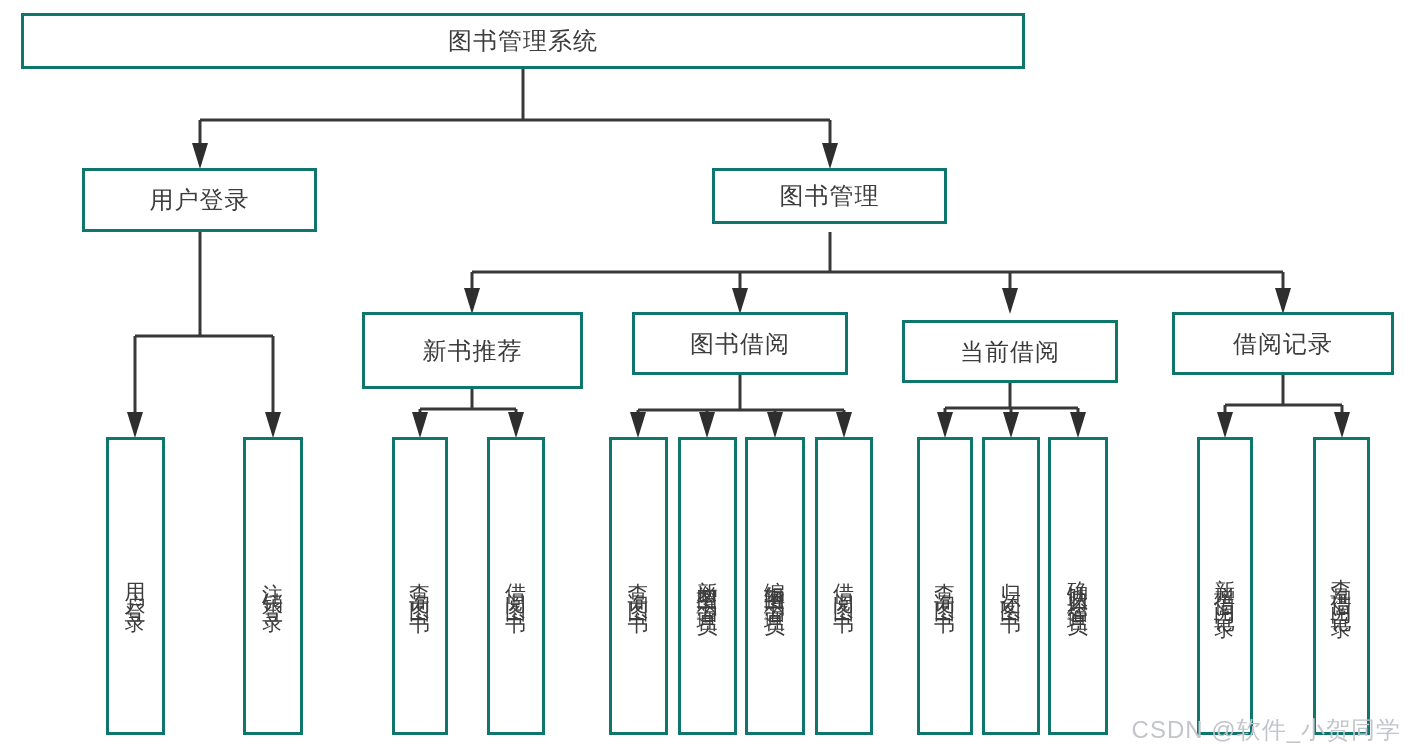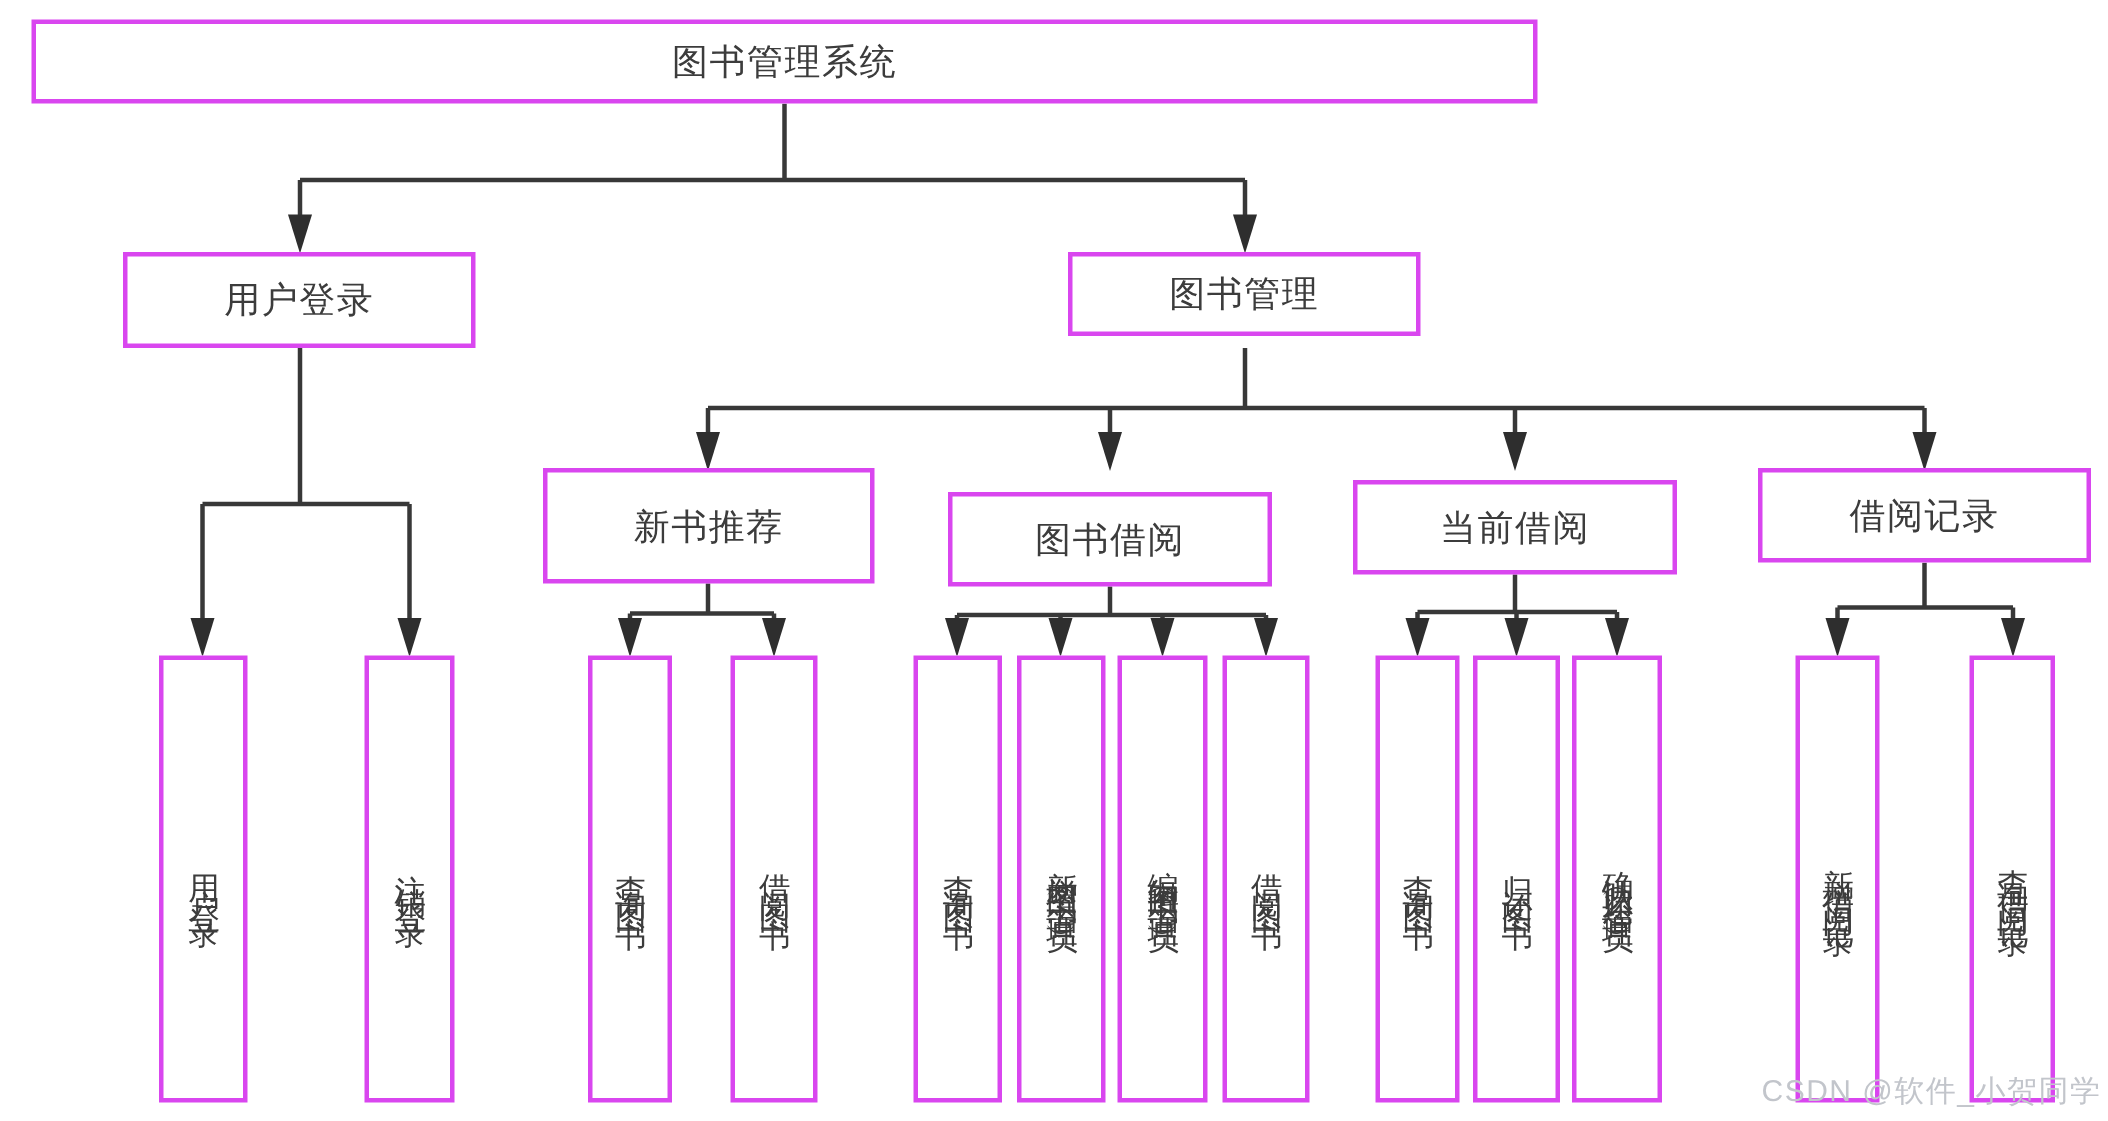--- a/index.html
+++ b/index.html
@@ -27,21 +27,21 @@
     fill: none;
   }
   svg.connectors polygon {
     fill: #2e2e2e;
     stroke: none;
   }
   .box {
     position: absolute;
     box-sizing: border-box;
     background: #ffffff;
-    border: 3px solid #d946ef;
+    border: 3px solid #0f766e;
     display: flex;
     align-items: center;
     justify-content: center;
     color: #3c3c3c;
     z-index: 2;
   }
   .h-label {
     font-size: 24px;
     letter-spacing: 1px;
     white-space: nowrap;
@@ -57,21 +57,21 @@
   .leaf .sp6 { letter-spacing: 8px; }
   .leaf .sp9 { letter-spacing: 5px; }
 
   
   #n-root   { left: 21px;   top: 13px;  width: 1004px; height: 56px; }
   
   #n-login  { left: 82px;   top: 168px; width: 235px;  height: 64px; }
   #n-mgmt   { left: 712px;  top: 168px; width: 235px;  height: 56px; }
   
   #n-newrec { left: 362px;  top: 312px; width: 221px;  height: 77px; }
-  #n-borrow { left: 632px;  top: 312px; width: 216px;  height: 63px; margin-top: 16px; }
+  #n-borrow { left: 632px;  top: 312px; width: 216px;  height: 63px; }
   #n-current{ left: 902px;  top: 320px; width: 216px;  height: 63px; }
   #n-record { left: 1172px; top: 312px; width: 222px;  height: 63px; }
   
   .leaf { top: 437px; height: 298px; }
   #lf-0  { left: 106px;  width: 59px; }
   #lf-1  { left: 243px;  width: 60px; }
   #lf-2  { left: 392px;  width: 56px; }
   #lf-3  { left: 487px;  width: 58px; }
   #lf-4  { left: 609px;  width: 59px; }
   #lf-5  { left: 678px;  width: 59px; }
@@ -80,21 +80,21 @@
   #lf-8  { left: 917px;  width: 56px; }
   #lf-9  { left: 982px;  width: 58px; }
   #lf-10 { left: 1048px; width: 60px; }
   #lf-11 { left: 1197px; width: 56px; }
   #lf-12 { left: 1313px; width: 57px; }
 
   .watermark {
     position: absolute;
     right: 4px;
     top: 714px;
-    font-size: 20px;
+    font-size: 24px;
     color: #c2c5cb;
     letter-spacing: 1px;
     z-index: 5;
     white-space: nowrap;
   }
 </style>
 </head>
 <body>
 
 <div id="stage">

